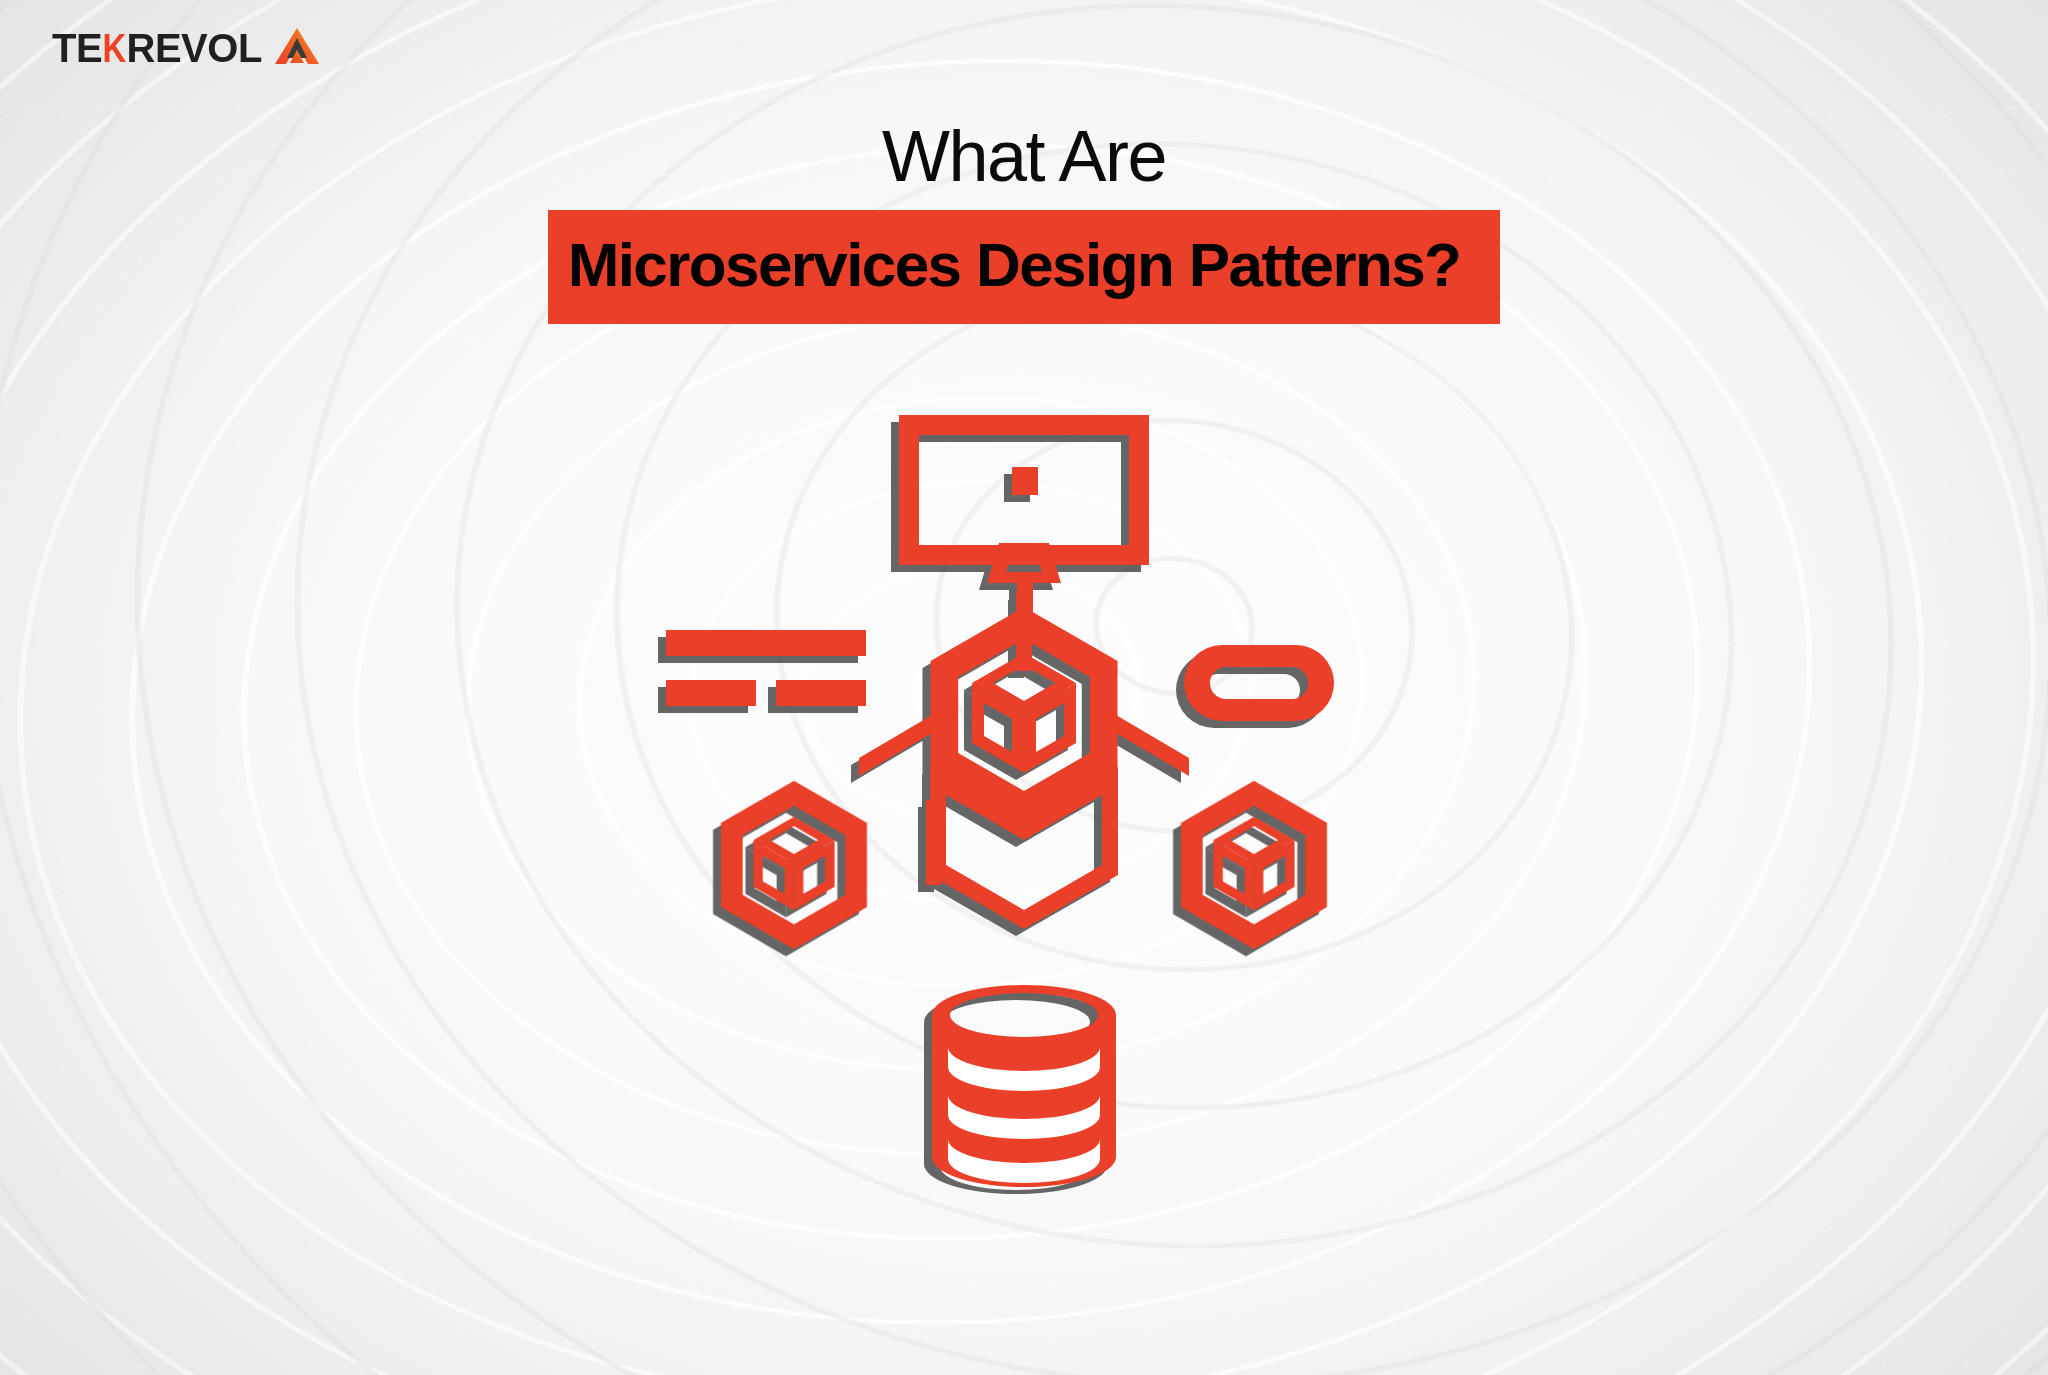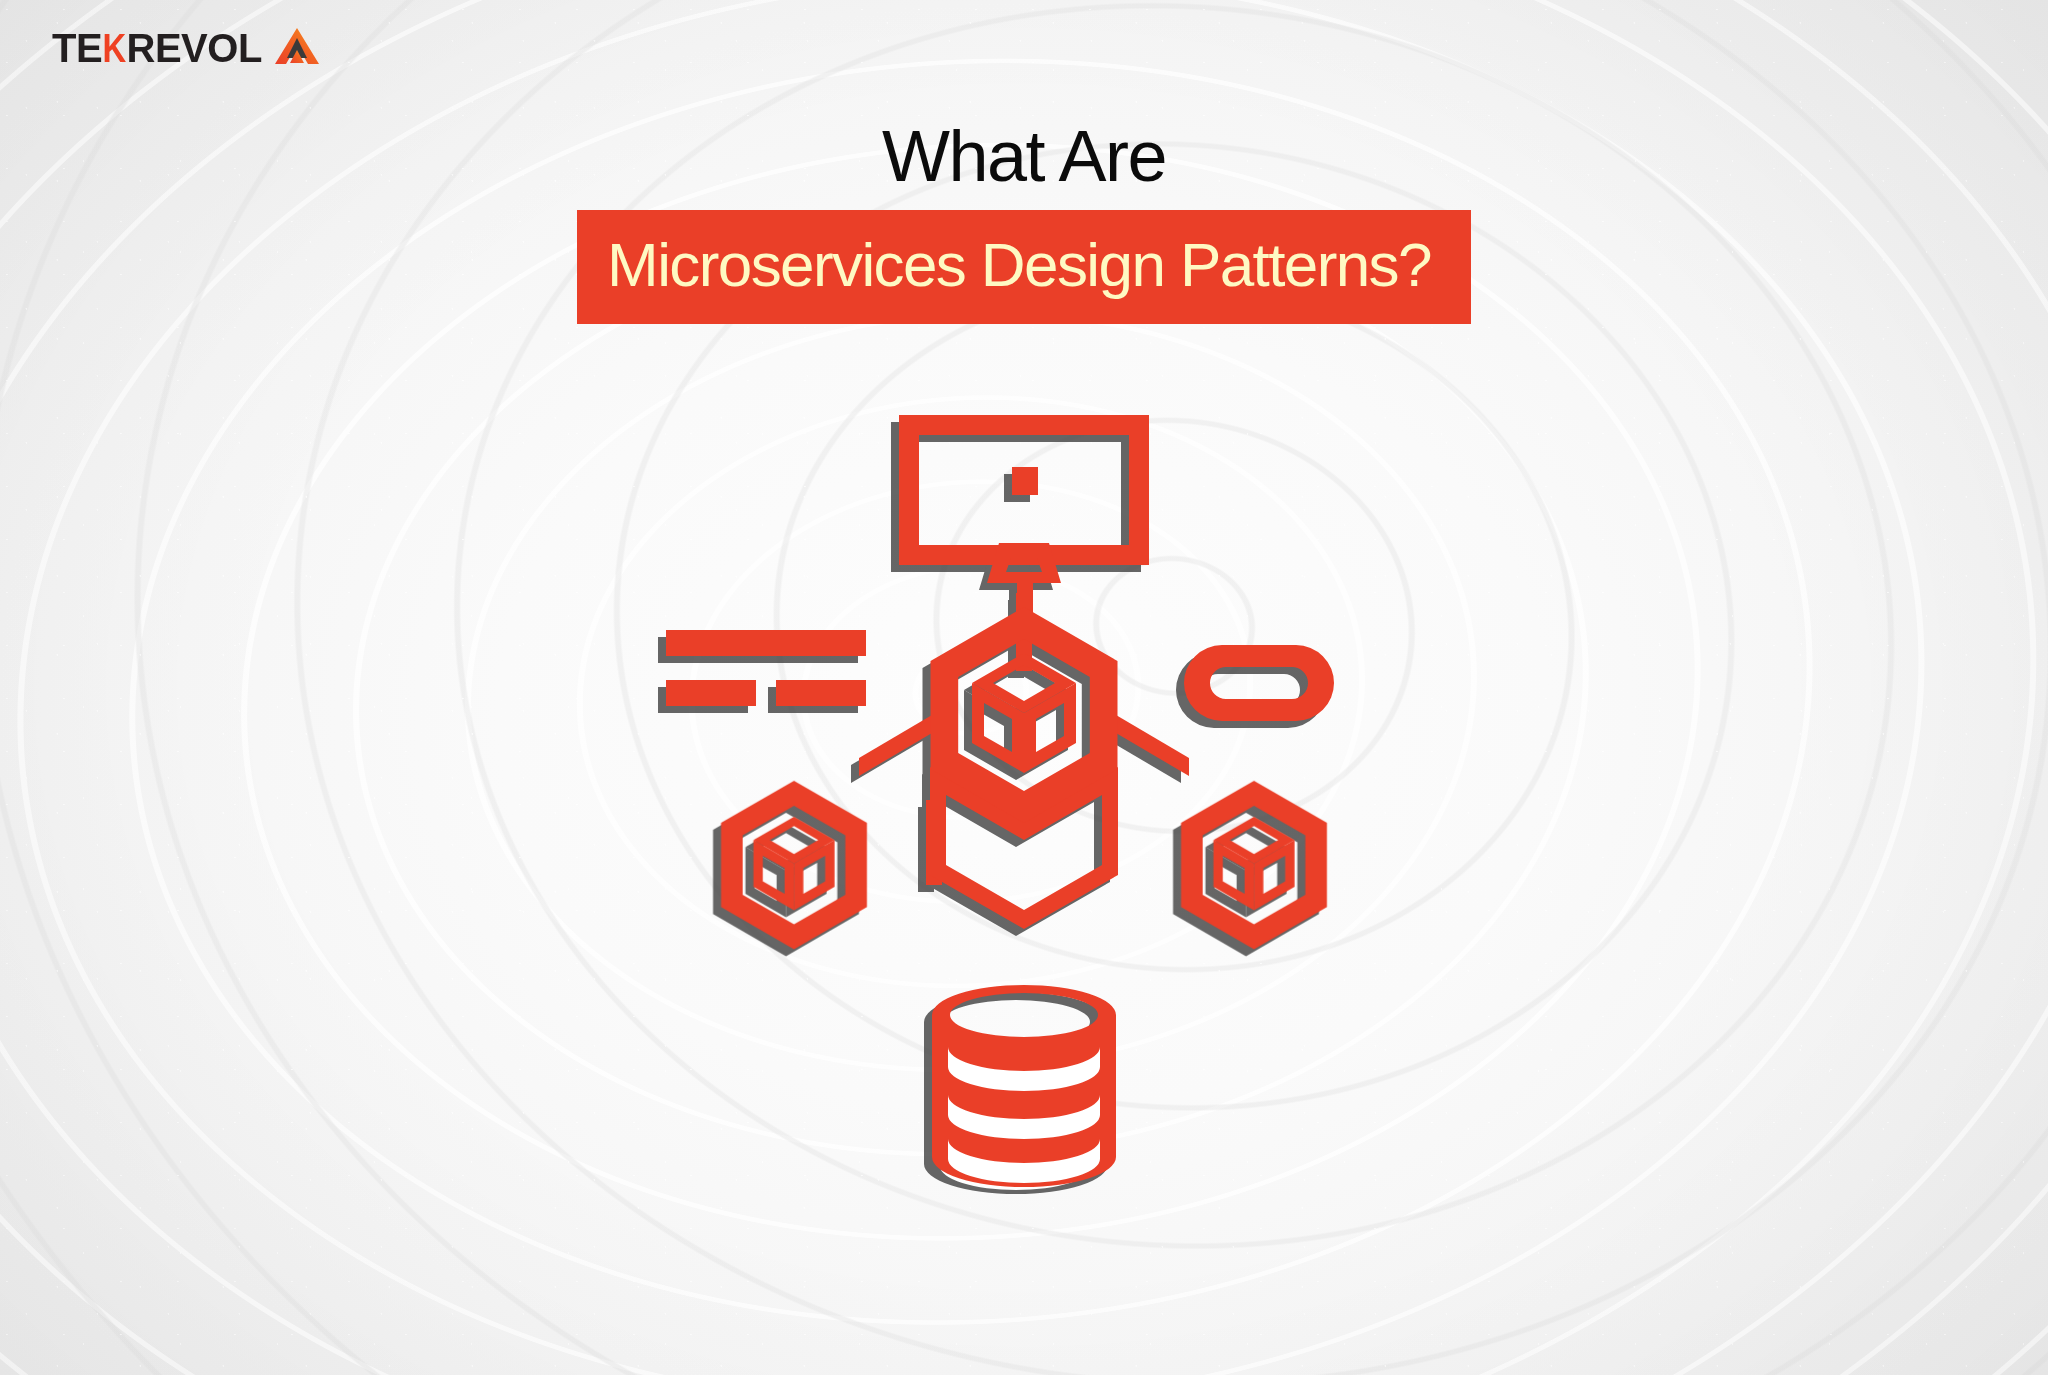--- a/index.html
+++ b/index.html
@@ -118,27 +118,27 @@
     color: #0b0b0b;
     line-height: 1;
     margin: 0 0 18px 0;
   }
   .heading-banner-wrap {
     display: flex;
     justify-content: center;
   }
   .heading-banner {
     background: #ea3f28;
-    color: #fef9c3;
+    color: #000000;
     font-family: "Liberation Sans", sans-serif;
-    font-weight: 400;
+    font-weight: 700;
     font-size: 62px;
     letter-spacing: -1.6px;
     line-height: 1;
-    padding: 24px 40px 28px 30px;
+    padding: 24px 40px 28px 20px;
     display: inline-block;
     white-space: nowrap;
   }
 
   
   .illustration {
     position: absolute;
     left: 50%;
     top: 415px;
     transform: translateX(-50%);

